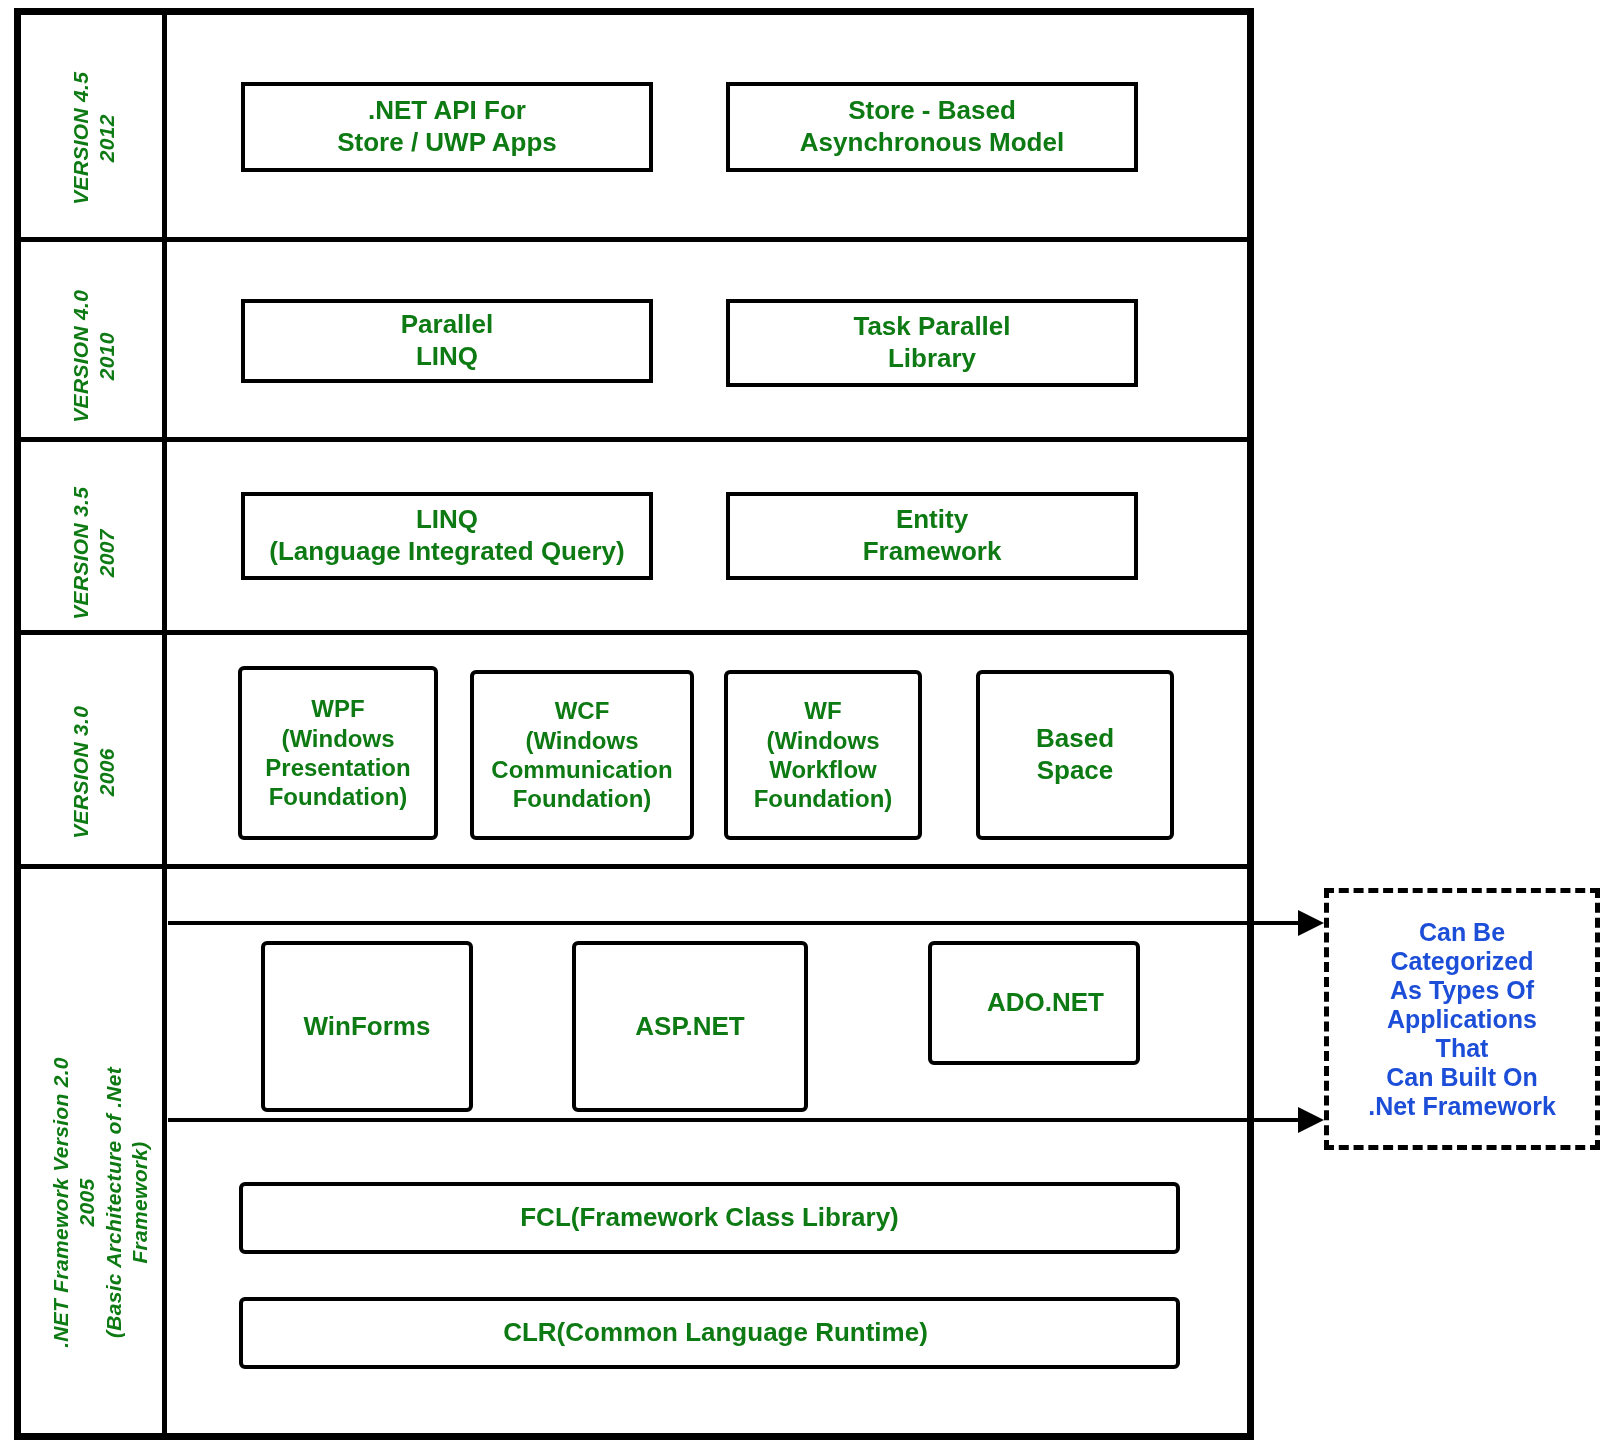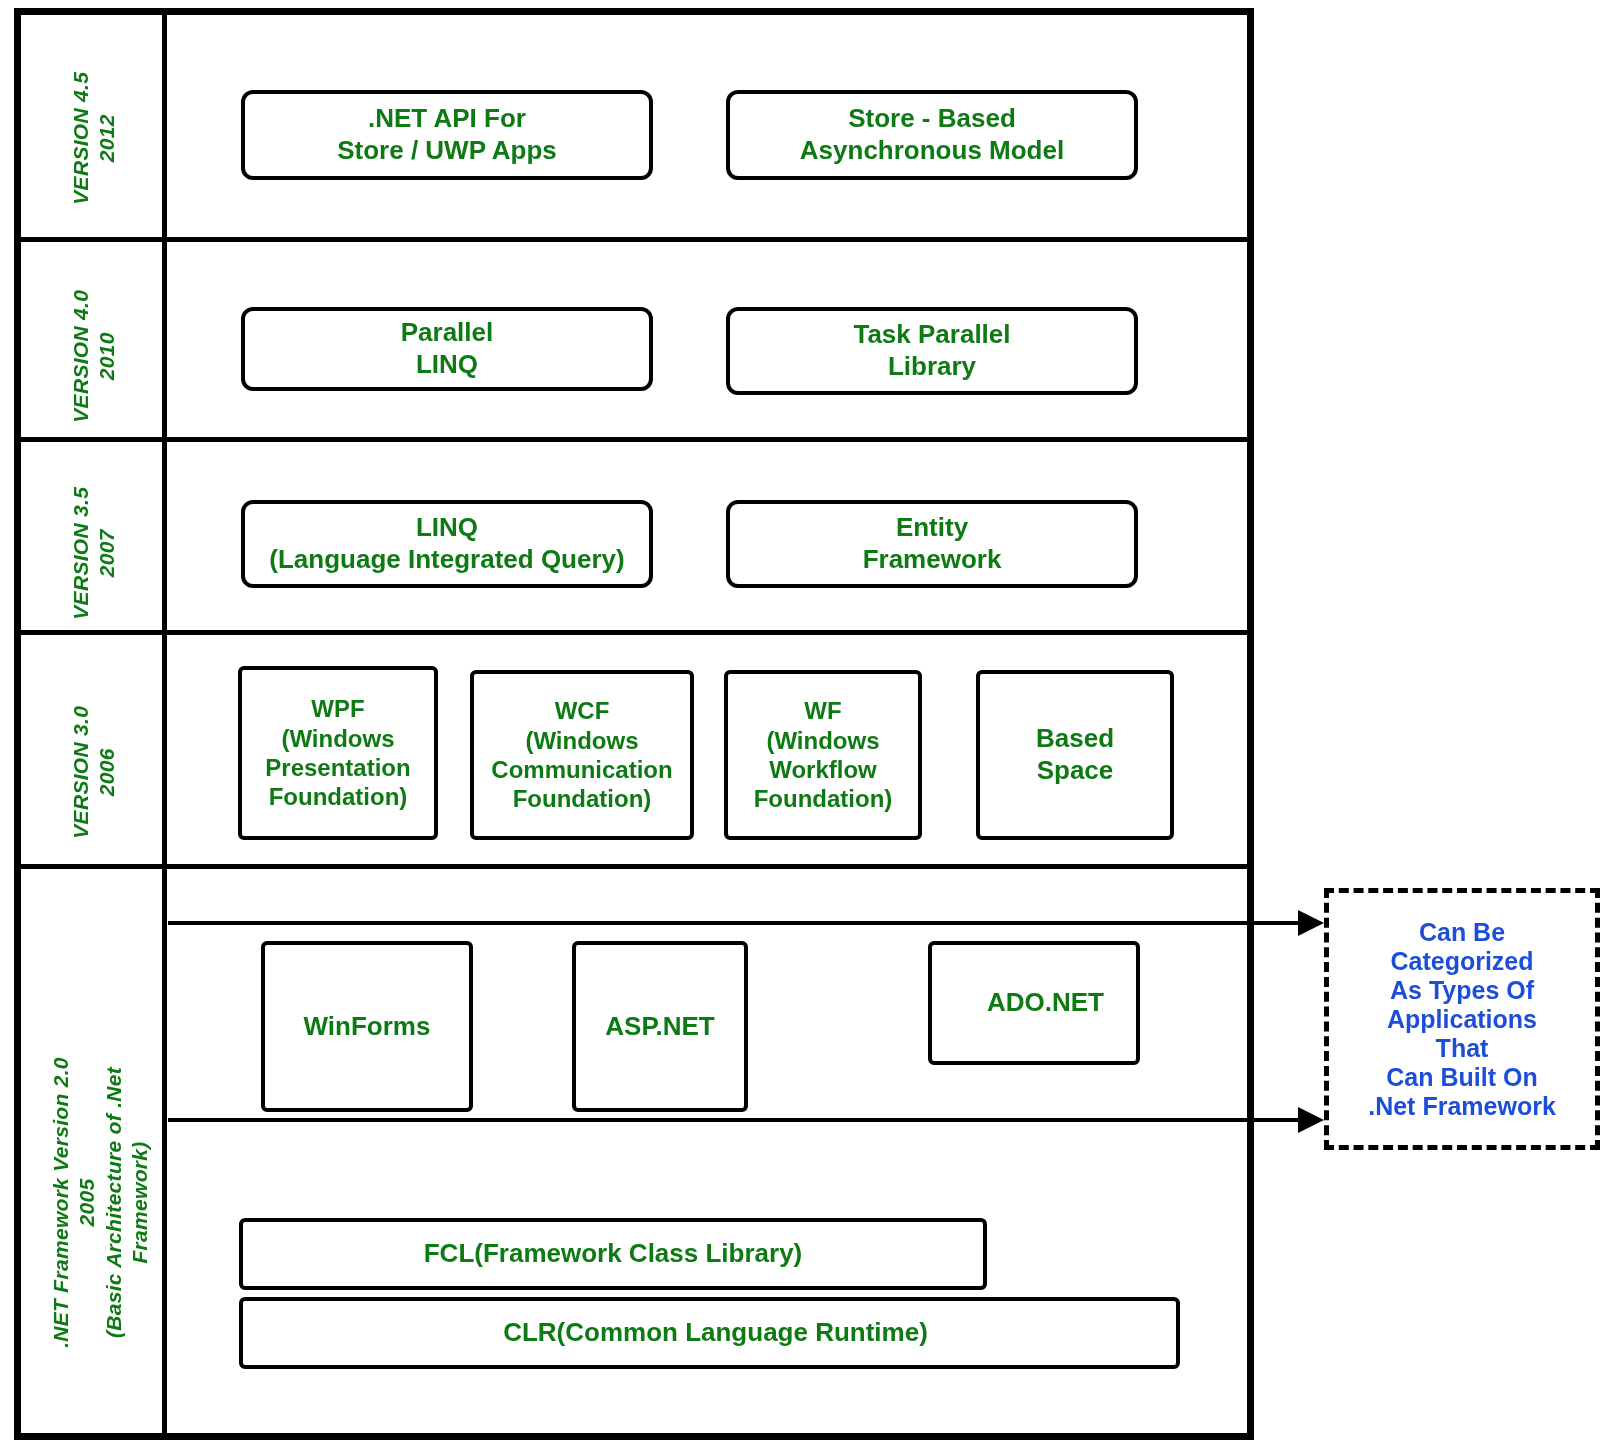--- a/index.html
+++ b/index.html
@@ -77,22 +77,21 @@
     justify-content: center;
     text-align: center;
     white-space: pre-line;
     line-height: 1.22;
     font-size: 26px;
   }
   .box.rounded {
     border-radius: 6px;
   }
   .box.sq {
-    border-radius: 12px;
-    margin-top: 8px;
+    border-radius: 0;
   }
   .box.small-text { font-size: 24px; }
 
   
   .callout {
     position: absolute;
     left: 1324px;
     top: 888px;
     width: 276px;
     height: 262px;
@@ -187,25 +186,25 @@
   <div class="box rounded" style="left:976px; top:670px; width:198px; height:170px;">Based
 Space</div>
 
   <div class="vlabel" style="left:-100px; top:1150px; width:400px;">.NET Framework Version 2.0
 2005
 (Basic Architecture of .Net
 Framework)</div>
 
   <div class="box rounded" style="left:261px; top:941px; width:212px; height:171px;">WinForms</div>
 
-  <div class="box rounded" style="left:572px; top:941px; width:176px; height:171px;">ASP.NET</div>
+  <div class="box rounded" style="left:572px; top:941px; width:236px; height:171px;">ASP.NET</div>
 
   <div class="box rounded" style="left:928px; top:941px; width:212px; height:124px;padding-left:23px;">ADO.NET</div>
 
-  <div class="box rounded" style="left:239px; top:1182px; width:748px; height:72px;margin-top:36px;">FCL(Framework Class Library)</div>
+  <div class="box rounded" style="left:239px; top:1182px; width:941px; height:72px;">FCL(Framework Class Library)</div>
 
   <div class="box rounded" style="left:239px; top:1297px; width:941px; height:72px;padding-left:12px;">CLR(Common Language Runtime)</div>
 
   <div class="arrow-line" style="left:168px; top:921px; width:1140px;"></div>
   <div class="arrow-head" style="left:1298px; top:910px;"></div>
 
   <div class="arrow-line" style="left:168px; top:1118px; width:1140px;"></div>
   <div class="arrow-head" style="left:1298px; top:1107px;"></div>
 
   <div class="callout">Can Be

